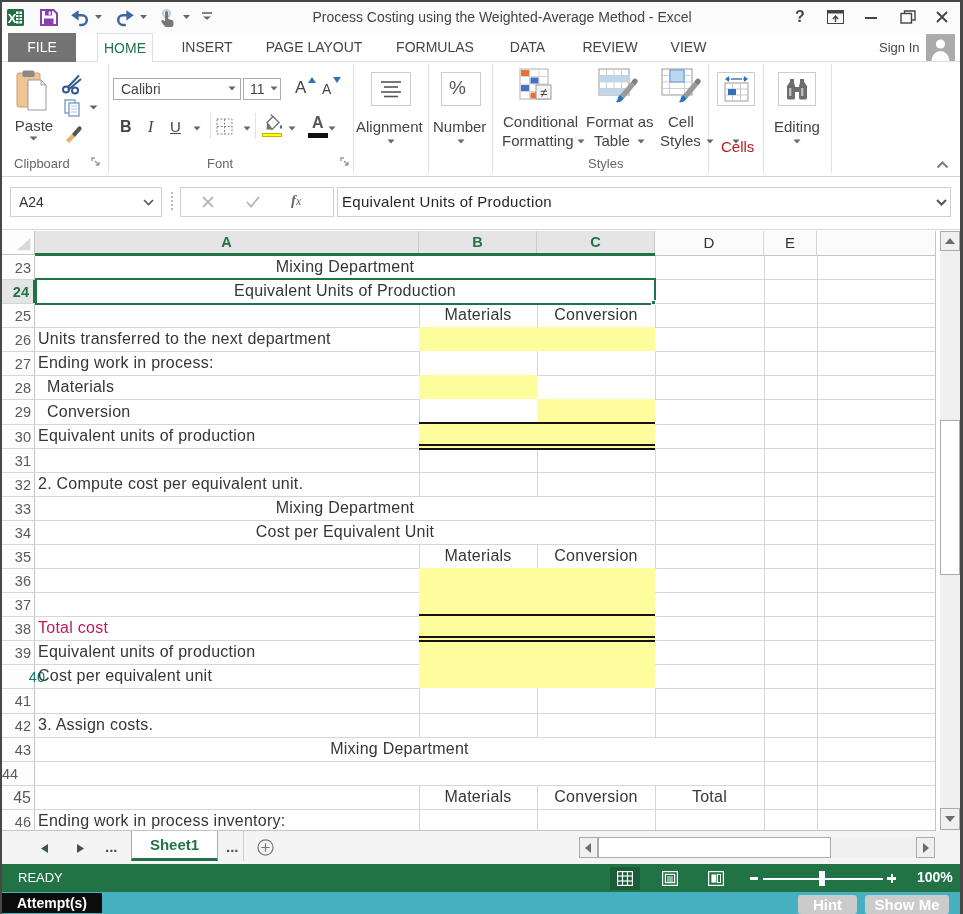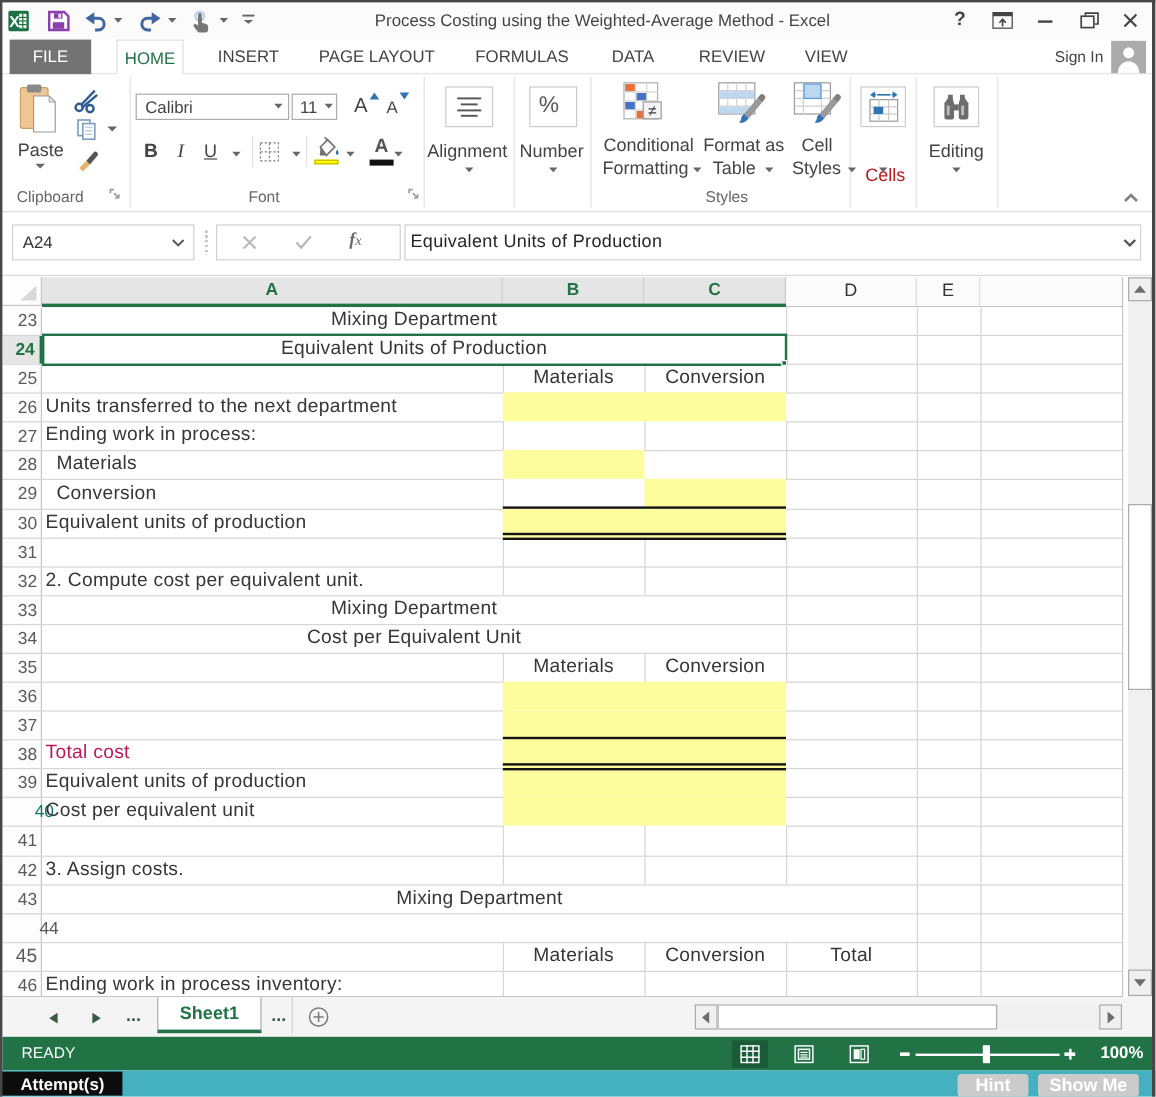--- a/index.html
+++ b/index.html
@@ -500,21 +500,21 @@
 <div class="abs" style="left:0px;top:385px;width:33px;height:23px;font-size:14.5px;text-align:right;padding-right:4px;line-height:24px;color:#5a5a5a;">39</div>
 <div class="abs" style="left:0px;top:432px;width:33px;height:1px;background:#d6d6d6;"></div>
 <div class="abs" style="left:0px;top:409px;width:47px;height:23px;font-size:14.5px;text-align:right;padding-right:4px;line-height:24px;color:#0f766e;">40</div>
 <div class="abs" style="left:0px;top:457px;width:33px;height:1px;background:#d6d6d6;"></div>
 <div class="abs" style="left:0px;top:433px;width:33px;height:24px;font-size:14.5px;text-align:right;padding-right:4px;line-height:25px;color:#5a5a5a;">41</div>
 <div class="abs" style="left:0px;top:481px;width:33px;height:1px;background:#d6d6d6;"></div>
 <div class="abs" style="left:0px;top:458px;width:33px;height:23px;font-size:14.5px;text-align:right;padding-right:4px;line-height:24px;color:#5a5a5a;">42</div>
 <div class="abs" style="left:0px;top:505px;width:33px;height:1px;background:#d6d6d6;"></div>
 <div class="abs" style="left:0px;top:482px;width:33px;height:23px;font-size:14.5px;text-align:right;padding-right:4px;line-height:24px;color:#5a5a5a;">43</div>
 <div class="abs" style="left:0px;top:529px;width:33px;height:1px;background:#d6d6d6;"></div>
-<div class="abs" style="left:0px;top:506px;width:51px;height:23px;font-size:14.5px;text-align:right;padding-right:4px;line-height:24px;color:#5a5a5a;">44</div>
+<div class="abs" style="left:0px;top:506px;width:51px;height:23px;font-size:14.5px;padding-right:4px;line-height:24px;color:#5a5a5a;">44</div>
 <div class="abs" style="left:0px;top:553px;width:33px;height:1px;background:#d6d6d6;"></div>
 <div class="abs" style="left:0px;top:530px;width:33px;height:23px;font-size:16px;text-align:right;padding-right:4px;line-height:24px;color:#5a5a5a;">45</div>
 
 <div class="abs" style="left:0px;top:554px;width:33px;height:23px;font-size:14.5px;text-align:right;padding-right:4px;line-height:24px;color:#5a5a5a;">46</div>
 <div class="tx" style="left:33px;top:0px;width:620px;height:24px;line-height:22px;text-align:center;font-size:16px;letter-spacing:0.25px;color:#363636;">Mixing Department</div>
 <div class="tx" style="left:33px;top:24px;width:620px;height:24px;line-height:22px;text-align:center;font-size:16px;letter-spacing:0.25px;color:#363636;">Equivalent Units of Production</div>
 <div class="tx" style="left:417px;top:48px;width:118px;height:24px;line-height:22px;text-align:center;font-size:16px;letter-spacing:0.25px;color:#363636;">Materials</div>
 <div class="tx" style="left:535px;top:48px;width:118px;height:24px;line-height:22px;text-align:center;font-size:16px;letter-spacing:0.25px;color:#363636;">Conversion</div>
 <div class="tx" style="left:36px;top:72px;height:24px;line-height:22px;font-size:16px;letter-spacing:0.25px;color:#363636;">Units transferred to the next department</div>
 <div class="tx" style="left:36px;top:96px;height:24px;line-height:22px;font-size:16px;letter-spacing:0.25px;color:#363636;">Ending work in process:</div>

